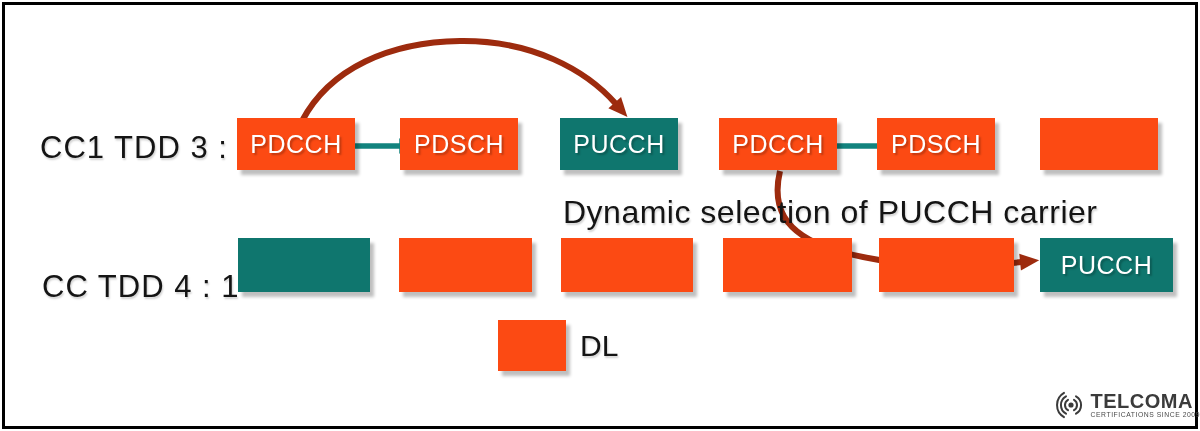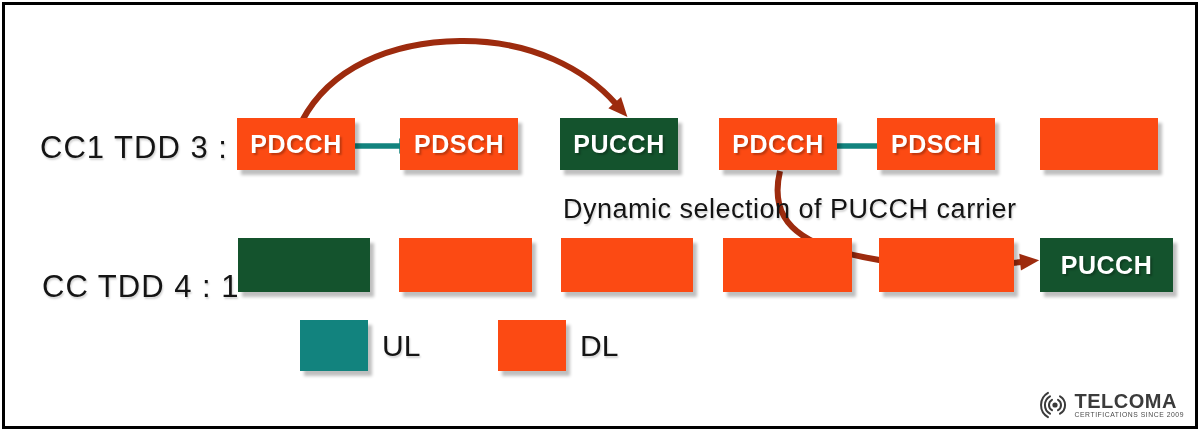--- a/index.html
+++ b/index.html
@@ -25,33 +25,33 @@
     letter-spacing: 1px;
     text-shadow: 1px 2px 2px rgba(0,0,0,0.18);
     white-space: nowrap;
   }
   .block {
     position: absolute;
     display: flex; align-items: center; justify-content: center;
     box-shadow: 4px 5px 3px rgba(0,0,0,0.25);
   }
   .block.dl { background: #FC4A13; }
-  .block.ul { background: #14532d; }
+  .block.ul { background: #0f766e; }
   .block span {
     color: #fff;
     font-size: 25px;
-    font-weight: 700;
+    font-weight: 400;
     letter-spacing: 0.5px;
     text-shadow: 2px 2px 2px rgba(0,0,0,0.25);
   }
 
   .title-text {
     position: absolute;
     left: 563px; top: 194px;
-    font-size: 27px;
+    font-size: 32px;
     font-weight: 500;
     color: #141414;
     letter-spacing: 0.5px;
     text-shadow: 1px 2px 2px rgba(0,0,0,0.18);
     white-space: nowrap;
   }
 
   .arrows-layer {
     position: absolute; inset: 0;
     width: 1200px; height: 431px;
@@ -68,21 +68,21 @@
   .legend-label {
     margin-left: 14px;
     font-size: 30px;
     font-weight: 500;
     color: #141414;
     text-shadow: 1px 2px 2px rgba(0,0,0,0.18);
   }
 
   .logo {
     position: absolute;
-    right: 16px; bottom: 10px;
+    right: 0; bottom: 10px;
     display: flex; align-items: center;
     color: #3b3b3b;
   }
   .logo-icon { margin-right: 3px; }
   .logo-text-wrap { display: flex; flex-direction: column; line-height: 1; }
   .logo-name {
     font-size: 20px; font-weight: 700; letter-spacing: 0.5px; color: #3b3b3b;
   }
   .logo-tagline {
     font-size: 6.8px; letter-spacing: 0.55px; color: #4a4a4a; margin-top: 1px;
@@ -151,24 +151,20 @@
   <div class="block dl" style="left:723px; top:238px; width:129px; height:54px;">
     <span></span>
   </div>
   <div class="block dl" style="left:879px; top:238px; width:135px; height:54px;">
     <span></span>
   </div>
   <div class="block ul" style="left:1040px; top:238px; width:133px; height:54px;">
     <span>PUCCH</span>
   </div>
 
-  <div class="legend-item" style="left:300px; top:320px;">
-    <div class="legend-swatch ul"></div>
-    <div class="legend-label">UL</div>
-  </div>
   <div class="legend-item" style="left:498px; top:320px;text-align:right;">
     <div class="legend-swatch dl"></div>
     <div class="legend-label">DL</div>
   </div>
 
   <div class="logo">
     <svg class="logo-icon" width="44" height="32" viewBox="0 0 44 32" fill="none" stroke="#3b3b3b" stroke-width="2" stroke-linecap="round">
       <circle cx="27" cy="16" r="2.6" fill="#3b3b3b" stroke="none"></circle>
       <path d="M 24 10.8 A 6 6 0 0 0 24 21.2"></path>
       <path d="M 22 7.3 A 10 10 0 0 0 22 24.7"></path>

